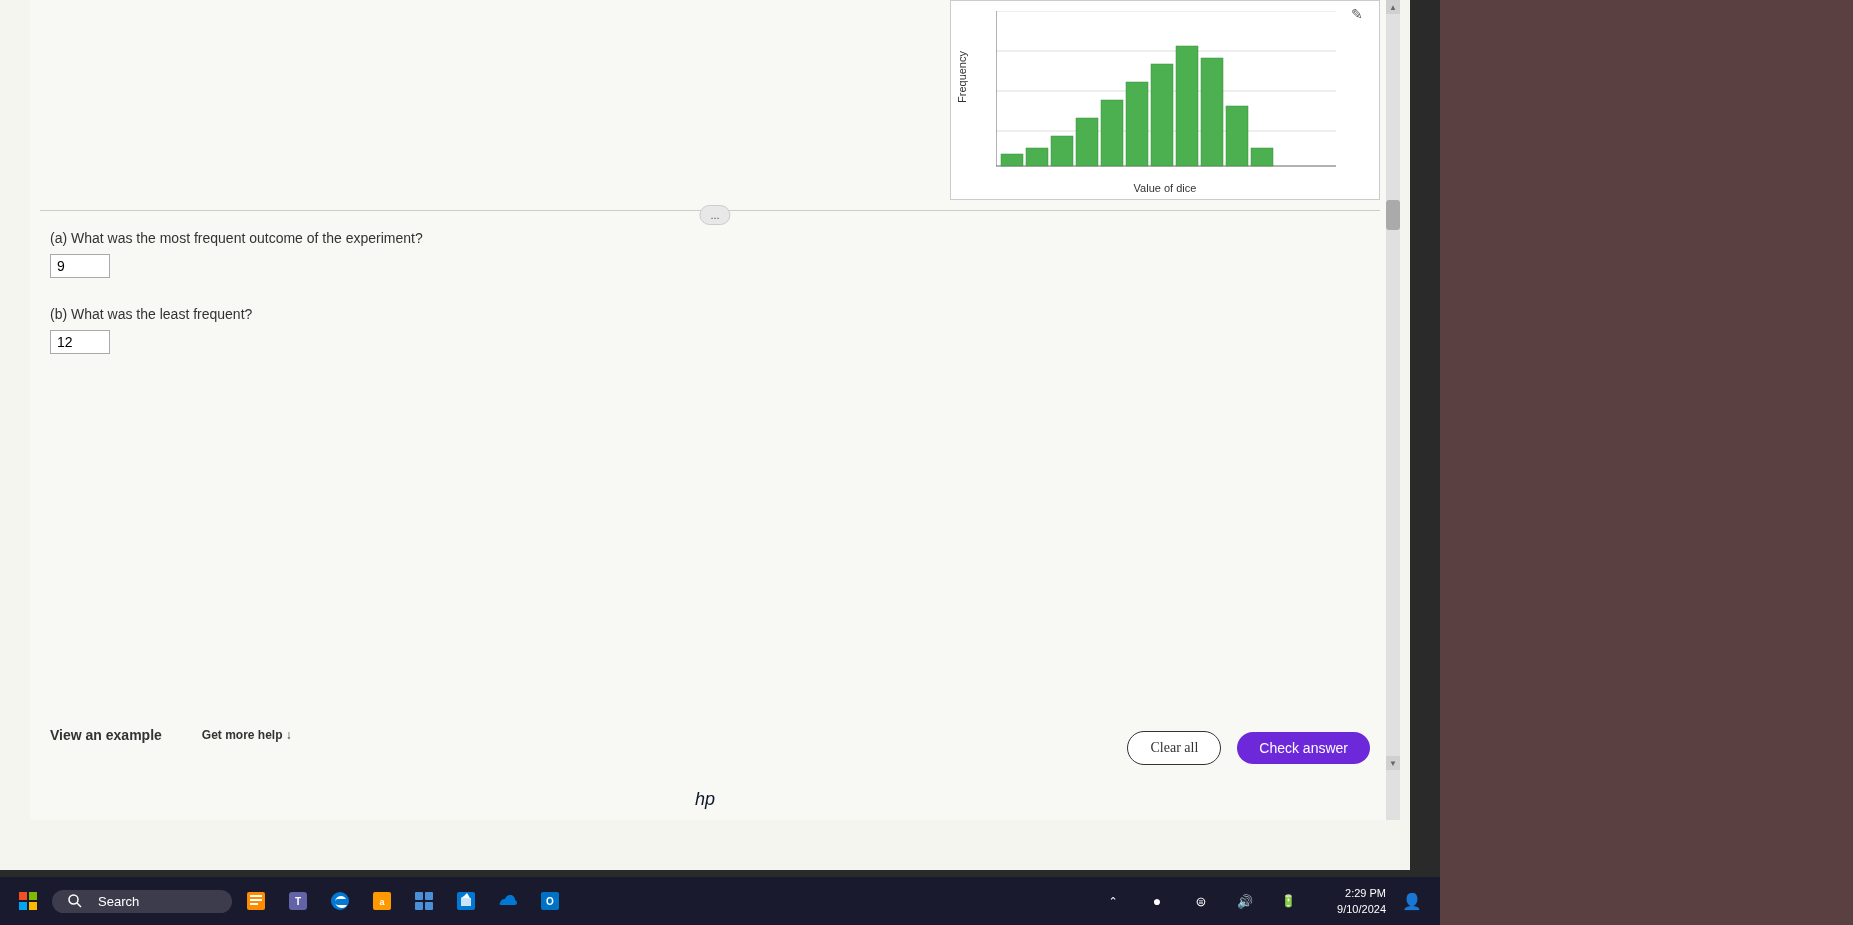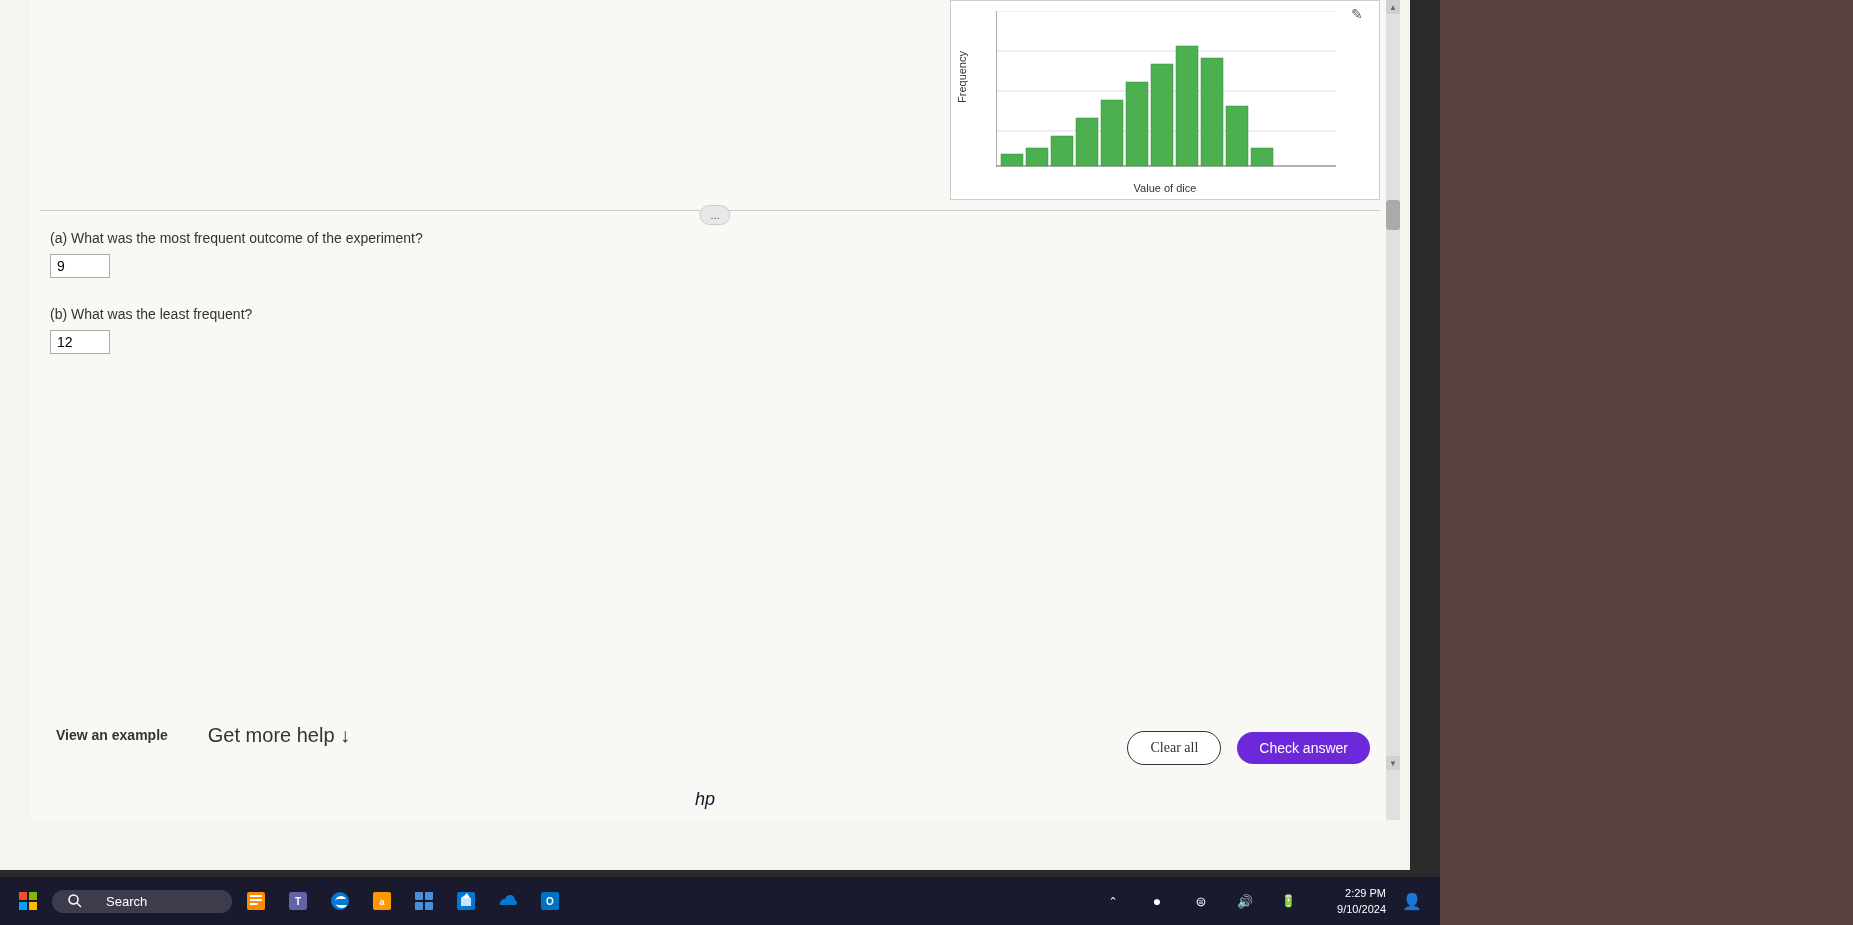--- a/index.html
+++ b/index.html
@@ -165,27 +165,26 @@
       align-items: center;
       padding: 0 20px;
     }
 
     .view-example-link {
       font-size: 14px;
       color: #333;
       font-weight: bold;
       cursor: pointer;
       text-decoration: none;
-      margin-left: 6px;
     }
 
     .get-more-help-link {
-      font-size: 20px;
+      font-size: 12px;
       color: #333;
-      font-weight: normal;
+      font-weight: bold;
       cursor: pointer;
       margin-left: 40px;
     }
 
     .bottom-right-buttons {
       position: absolute;
       bottom: 55px;
       right: 30px;
       display: flex;
       gap: 16px;
@@ -238,21 +237,21 @@
       border-radius: 4px;
     }
 
     .taskbar-search {
       display: flex;
       align-items: center;
       background: rgba(255,255,255,0.15);
       border-radius: 20px;
       padding: 4px 16px;
       width: 180px;
-      gap: 24px;
+      gap: 16px;
       cursor: pointer;
     }
 
     .taskbar-search span {
       font-size: 13px;
       color: white;
     }
 
     .system-tray {
       position: absolute;

